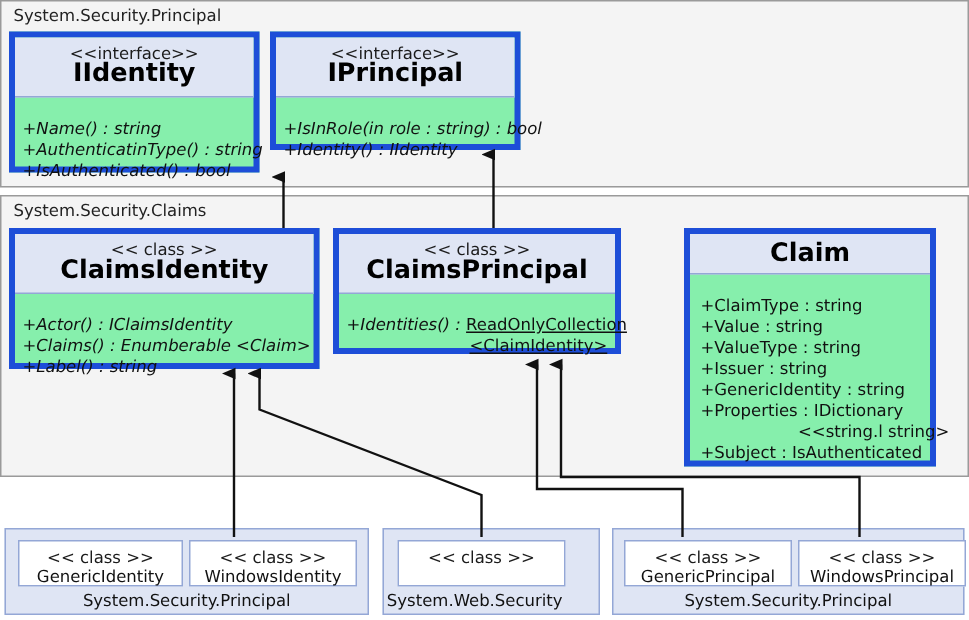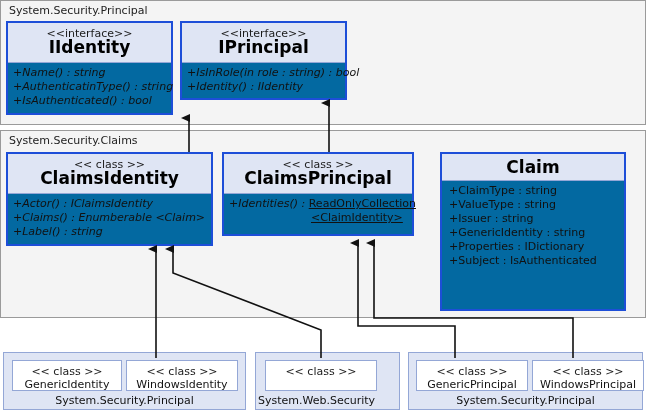--- a/index.html
+++ b/index.html
@@ -28,22 +28,22 @@
     top: 3px;
     font-size: 11px;
     color: #222222;
     white-space: nowrap;
     line-height: 13px;
   }
   
   .cls {
     position: absolute;
     box-sizing: border-box;
-    border: 2px solid #1d4ed8;
-    background: #0369a1;
+    border: 4px solid #1d4ed8;
+    background: #86efac;
   }
   .cls-head {
     background: #dfe5f4;
     border-bottom: 1px solid #94a7d6;
     text-align: center;
     padding: 4px 2px 4px 2px;
     box-sizing: border-box;
   }
   .stereo {
     font-size: 11px;
@@ -54,20 +54,21 @@
   .cname {
     font-size: 17px;
     font-weight: bold;
     color: #000000;
     line-height: 14px;
     white-space: nowrap;
   }
   .cls-body {
     padding: 3px 5px 3px 5px;
     box-sizing: border-box;
+    margin-top: 11px;
   }
   .member {
     font-size: 11px;
     line-height: 14px;
     color: #111111;
     white-space: nowrap;
   }
   .italic { font-style: italic; }
   .member .plain { font-style: normal; text-decoration: underline; }
 
@@ -163,30 +164,32 @@
     <div class="cls-head" style="height:40px;">
       <div class="stereo">&lt;&lt; class &gt;&gt;</div>
       <div class="cname">ClaimsPrincipal</div>
     </div>
     <div class="cls-body">
       <div class="member"><span class="italic">+Identities() :</span> <span class="plain">ReadOnlyCollection</span></div>
       <div class="member" style="padding-left:82px;"><span class="plain">&lt;ClaimIdentity&gt;</span></div>
     </div>
   </div>
 
-  <div class="cls" style="left:440px; top:152px; width:186px; height:159px;">
+  <div class="cls" style="left:456px; top:152px; width:168px; height:159px;">
     <div class="cls-head" style="height:27px; padding-top:6px;">
       <div class="cname">Claim</div>
     </div>
     <div class="cls-body" style="padding-left:7px;">
       <div class="member">+ClaimType : string</div>
+      <div class="member">+Value : string</div>
       <div class="member">+ValueType : string</div>
       <div class="member">+Issuer : string</div>
       <div class="member">+GenericIdentity : string</div>
       <div class="member">+Properties : IDictionary</div>
+      <div class="member" style="padding-left:65px;">&lt;&lt;string.l string&gt;</div>
       <div class="member">+Subject : IsAuthenticated</div>
     </div>
   </div>
 
   <div class="pkg-bottom" style="left:3px; top:352px; width:243px; height:58px;">
   </div>
   <div class="leaf" style="left:12px; top:360px; width:110px; height:31px;">
     <div class="stereo">&lt;&lt; class &gt;&gt;</div>
     <div class="lname">GenericIdentity</div>
   </div>

